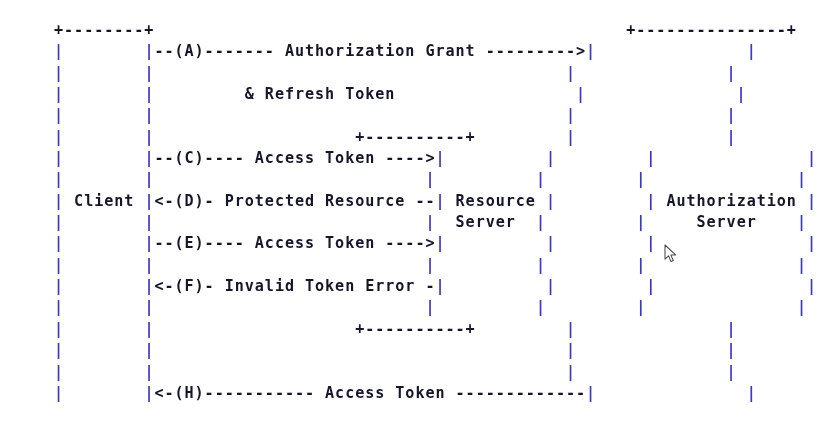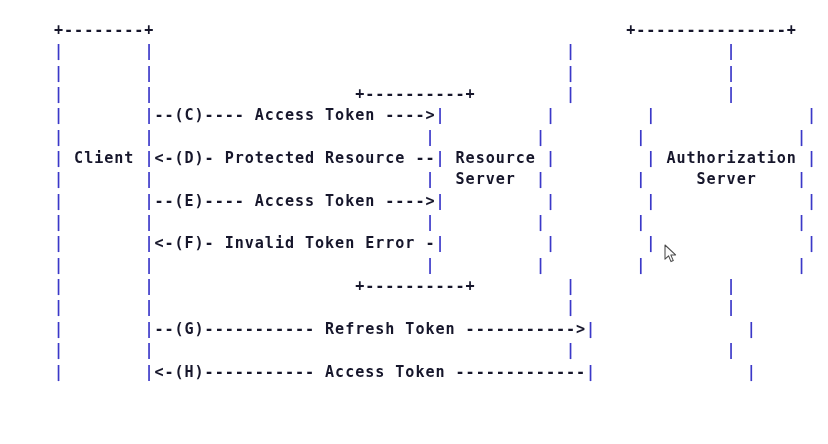--- a/index.html
+++ b/index.html
@@ -70,34 +70,35 @@
     height: 20px;
     pointer-events: none;
   }
 </style>
 </head>
 <body style="width: 828px; height: 444px;">
 
 <div id="diagram-canvas" style="width: 828px; height: 444px; background: rgb(255, 255, 255);">
 
   <pre id="ascii-art"><span class="ascii-line"><span class="rule"> +--------+</span><span class="rule">                                               </span><span class="rule">+---------------+</span>
+</span><span class="ascii-line"><span class="pipe"> |</span><span class="label">        </span><span class="pipe">|</span><span class="label">--(A)------- Authorization Grant ---------&gt;</span><span class="pipe">|</span><span class="label">               </span><span class="pipe">|</span>
 </span><span class="ascii-line"><span class="pipe"> |</span><span class="label">        </span><span class="pipe">|</span><span class="label">                                         </span><span class="pipe">|</span><span class="label">               </span><span class="pipe">|</span>
+</span><span class="ascii-line"><span class="pipe"> |</span><span class="label">        </span><span class="pipe">|</span><span class="label">         &amp; Refresh Token                  </span><span class="pipe">|</span><span class="label">               </span><span class="pipe">|</span>
 </span><span class="ascii-line"><span class="pipe"> |</span><span class="label">        </span><span class="pipe">|</span><span class="label">                                         </span><span class="pipe">|</span><span class="label">               </span><span class="pipe">|</span>
 </span><span class="ascii-line"><span class="pipe"> |</span><span class="label">        </span><span class="pipe">|</span><span class="label">                    </span><span class="rule">+----------+</span><span class="label">         </span><span class="pipe">|</span><span class="label">               </span><span class="pipe">|</span>
 </span><span class="ascii-line"><span class="pipe"> |</span><span class="label">        </span><span class="pipe">|</span><span class="label">--(C)---- Access Token ----&gt;</span><span class="pipe">|</span><span class="label">          </span><span class="pipe">|</span><span class="label">         </span><span class="pipe">|</span><span class="label">               </span><span class="pipe">|</span>
 </span><span class="ascii-line"><span class="pipe"> |</span><span class="label">        </span><span class="pipe">|</span><span class="label">                           </span><span class="pipe">|</span><span class="label">          </span><span class="pipe">|</span><span class="label">         </span><span class="pipe">|</span><span class="label">               </span><span class="pipe">|</span>
 </span><span class="ascii-line"><span class="pipe"> |</span><span class="label"> Client </span><span class="pipe">|</span><span class="label">&lt;-(D)- Protected Resource --</span><span class="pipe">|</span><span class="label"> Resource </span><span class="pipe">|</span><span class="label">         </span><span class="pipe">|</span><span class="label"> Authorization </span><span class="pipe">|</span>
 </span><span class="ascii-line"><span class="pipe"> |</span><span class="label">        </span><span class="pipe">|</span><span class="label">                           </span><span class="pipe">|</span><span class="label">  Server  </span><span class="pipe">|</span><span class="label">         </span><span class="pipe">|</span><span class="label">     Server    </span><span class="pipe">|</span>
 </span><span class="ascii-line"><span class="pipe"> |</span><span class="label">        </span><span class="pipe">|</span><span class="label">--(E)---- Access Token ----&gt;</span><span class="pipe">|</span><span class="label">          </span><span class="pipe">|</span><span class="label">         </span><span class="pipe">|</span><span class="label">               </span><span class="pipe">|</span>
 </span><span class="ascii-line"><span class="pipe"> |</span><span class="label">        </span><span class="pipe">|</span><span class="label">                           </span><span class="pipe">|</span><span class="label">          </span><span class="pipe">|</span><span class="label">         </span><span class="pipe">|</span><span class="label">               </span><span class="pipe">|</span>
 </span><span class="ascii-line"><span class="pipe"> |</span><span class="label">        </span><span class="pipe">|</span><span class="label">&lt;-(F)- Invalid Token Error -</span><span class="pipe">|</span><span class="label">          </span><span class="pipe">|</span><span class="label">         </span><span class="pipe">|</span><span class="label">               </span><span class="pipe">|</span>
 </span><span class="ascii-line"><span class="pipe"> |</span><span class="label">        </span><span class="pipe">|</span><span class="label">                           </span><span class="pipe">|</span><span class="label">          </span><span class="pipe">|</span><span class="label">         </span><span class="pipe">|</span><span class="label">               </span><span class="pipe">|</span>
 </span><span class="ascii-line"><span class="pipe"> |</span><span class="label">        </span><span class="pipe">|</span><span class="label">                    </span><span class="rule">+----------+</span><span class="label">         </span><span class="pipe">|</span><span class="label">               </span><span class="pipe">|</span>
 </span><span class="ascii-line"><span class="pipe"> |</span><span class="label">        </span><span class="pipe">|</span><span class="label">                                         </span><span class="pipe">|</span><span class="label">               </span><span class="pipe">|</span>
-</span><span class="ascii-line"><span class="pipe"> |</span><span class="label">        </span><span class="pipe">|</span><span class="label">--(G)----------- Refresh Token -----------&gt;</span><span class="pipe">|</span><span class="label">               </span><span class="pipe">|</span>
 </span><span class="ascii-line"><span class="pipe"> |</span><span class="label">        </span><span class="pipe">|</span><span class="label">                                         </span><span class="pipe">|</span><span class="label">               </span><span class="pipe">|</span>
 </span><span class="ascii-line"><span class="pipe"> |</span><span class="label">        </span><span class="pipe">|</span><span class="label">&lt;-(H)----------- Access Token -------------</span><span class="pipe">|</span><span class="label">               </span><span class="pipe">|</span>
 </span></pre>
 
   <svg id="mouse-cursor" viewBox="0 0 14 20" width="14" height="20" aria-hidden="true" style="left: 664px; top: 244px;">
     <path d="M1,1 L1,15.2 L4.6,11.9 L7.0,17.6 L9.3,16.6 L6.9,11.1 L11.6,10.9 Z" fill="#fbfbfb" stroke="#4a4a4a" stroke-width="1.05" stroke-linejoin="round"></path>
   </svg>
 
 </div>
 

